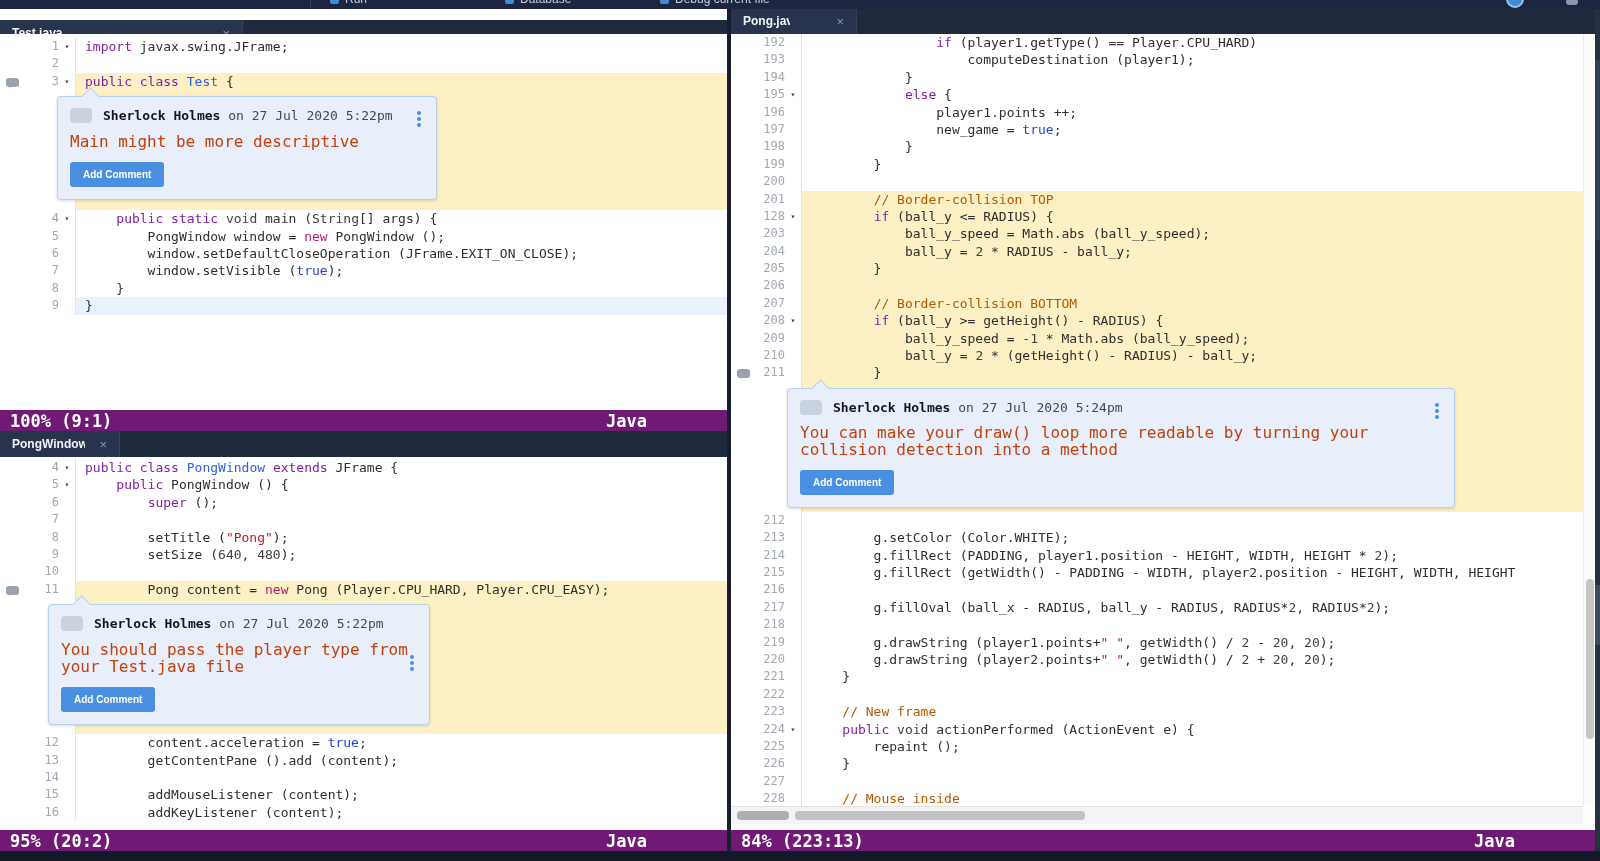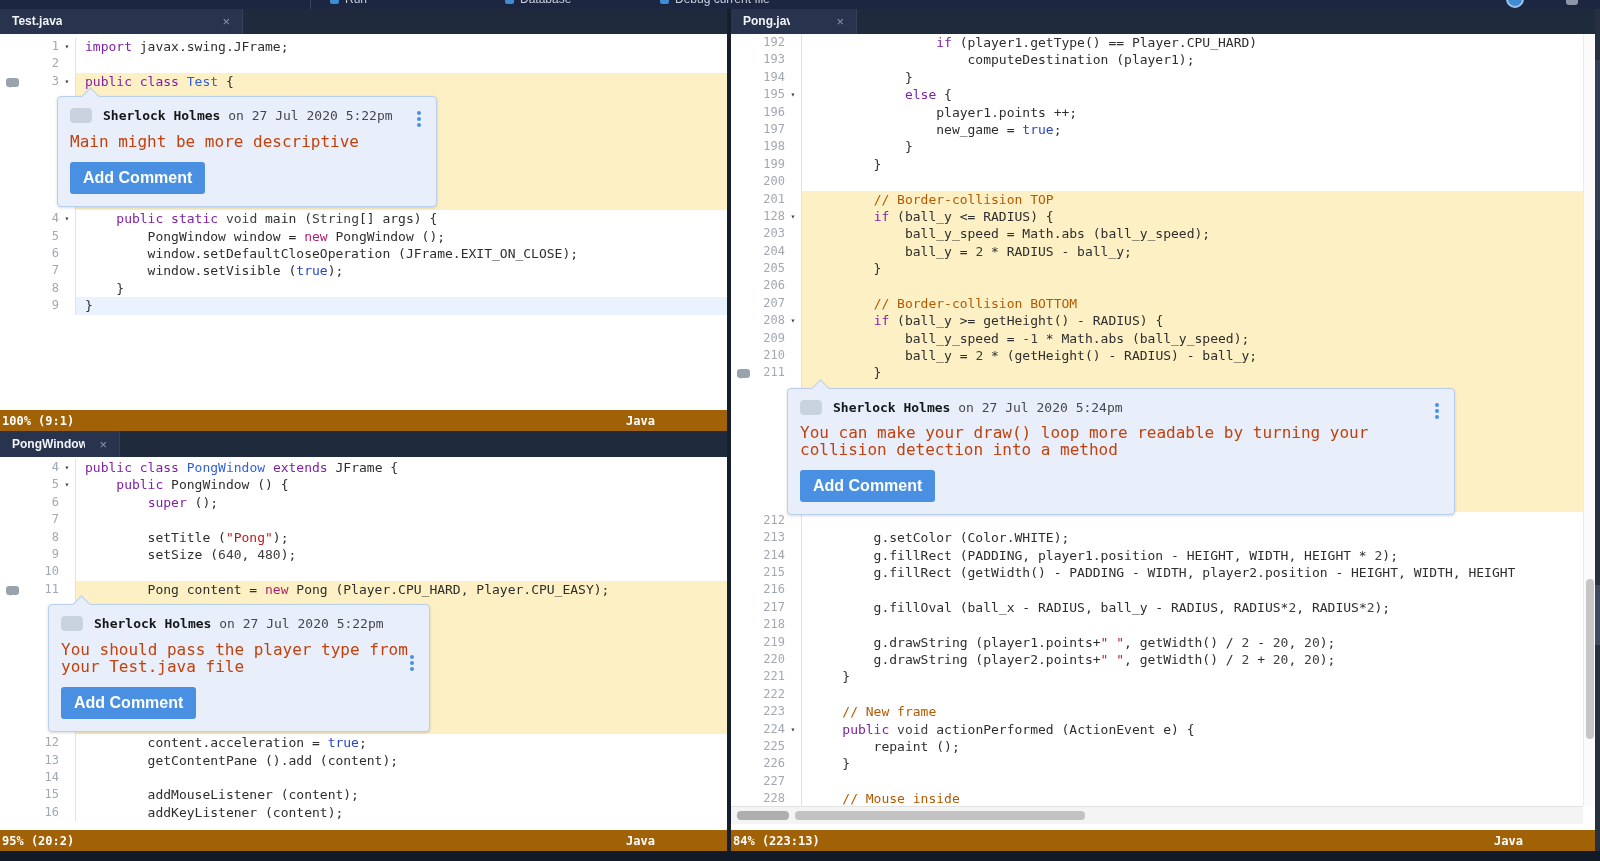--- a/index.html
+++ b/index.html
@@ -16,21 +16,21 @@
              background:#3f8cd5;border:2px solid #9fc3e8;box-sizing:border-box}
   .tb-gear{position:absolute;left:1566px;top:-7px;width:12px;height:12px;border-radius:3px;background:#8d96a8}
 
   
   .panel{position:absolute;overflow:hidden;background:#fff}
   #p-left_top{left:0;top:8px;width:727px;height:423px}
   #p-left_bottom{left:0;top:431px;width:727px;height:420px}
   #p-right{left:731px;top:8px;width:864px;height:843px}
 
   .tabbar{position:absolute;left:0;right:0;height:26px;background:#202a3d;display:flex;align-items:stretch}
-  #p-left_top .tabbar{top:0}
+  #p-left_top .tabbar{top:12px}
   #p-left_bottom .tabbar{top:0}
   #p-right .tabbar{top:0}
 
   .tab{display:flex;align-items:center;padding:0 12px;border-right:1px solid #364158;
        font-family:"Liberation Sans",sans-serif;font-size:12px;cursor:pointer;box-sizing:border-box}
   .tab.active{background:#28334d}
   .tab-label{color:#99a3b7;white-space:nowrap;overflow:hidden}
   .tab.active .tab-label{color:#f2f4f8;font-weight:bold}
   .tab-close{margin-left:auto;color:#8f98ab;font-size:13px;padding-left:14px;cursor:pointer}
 
@@ -64,25 +64,25 @@
   .cw-head{display:flex;align-items:center;margin-bottom:8px}
   .cw-bubble{position:relative;width:22px;height:15px;background:#c9d3e0;border-radius:4px;display:inline-block;margin-right:11px;flex:none}
   .cw-bubble::after{content:"";position:absolute;left:3px;bottom:-5px;border:5px solid transparent;
                     border-top-color:#c9d3e0;border-left-width:3px;border-right-width:3px}
   .cw-name{font-weight:bold;color:#15161a;font-size:13px;white-space:pre}
   .cw-date{color:#46474d;font-size:13px;white-space:pre}
   .cw-kebab{position:absolute;right:10px;width:14px;cursor:pointer}
   .cw-kebab span{display:block;width:4px;height:4px;border-radius:50%;background:#4a90e2;margin:2px auto}
   .cw-body{font-size:16px;color:#c2410c;line-height:17px}
   .cw-btn{margin-top:12px;background:#4a90e2;color:#fff;border:none;border-radius:3px;
-          font-family:"Liberation Sans",sans-serif;font-weight:bold;font-size:16px;padding:7px 13px;cursor:pointer}
+          font-family:"Liberation Sans",sans-serif;font-weight:bold;font-size:10px;padding:7px 13px;cursor:pointer}
 
   
-  .statusbar{position:absolute;left:0;right:0;height:21px;background:#a16207;display:flex;align-items:center;
-             font-size:12px;font-weight:bold;color:#fff;padding:0 2px;box-sizing:border-box}
+  .statusbar{position:absolute;left:0;right:0;height:21px;background:#701a75;display:flex;align-items:center;
+             font-size:17px;font-weight:bold;color:#fff;padding:0 10px;box-sizing:border-box}
   #p-left_top .statusbar{bottom:0}
   #p-left_bottom .statusbar{bottom:0}
   #p-right .statusbar{top:822px}
   .st-right{margin-left:auto;margin-right:70px}
 
   
   .hscroll{position:absolute;left:0;top:798px;width:852px;height:17px;background:#f4f4f4;border-top:1px solid #e2e2e2}
   .hthumb1{position:absolute;left:6px;top:4px;width:52px;height:9px;background:#aeaeae;border-radius:4px}
   .hthumb2{position:absolute;left:64px;top:4px;width:290px;height:9px;background:#c2c2c2;border-radius:4px}
   .vscroll{position:absolute;left:852px;top:26px;width:12px;height:772px;background:#fbfbfb;border-left:1px solid #ececec;box-sizing:border-box}

